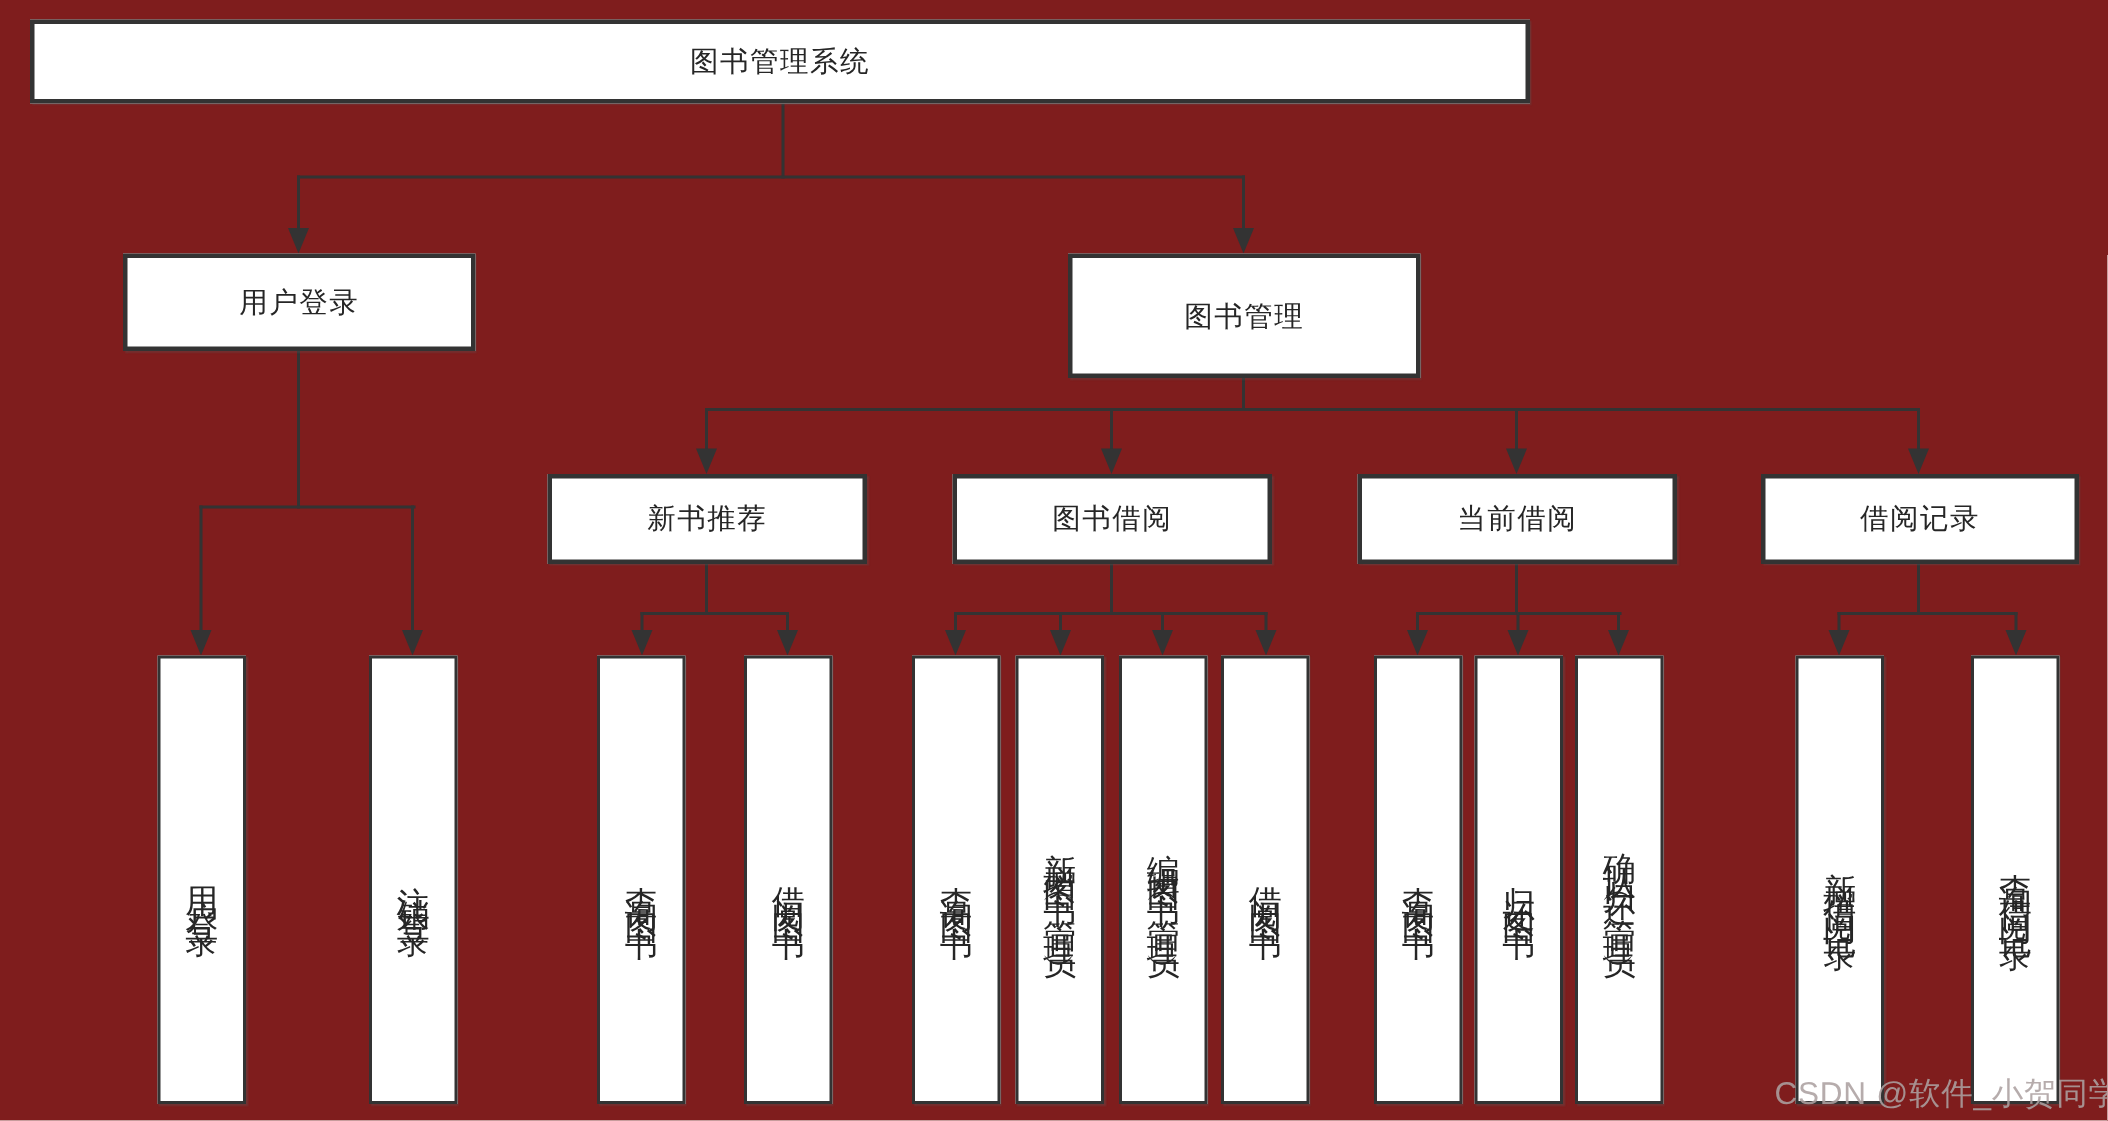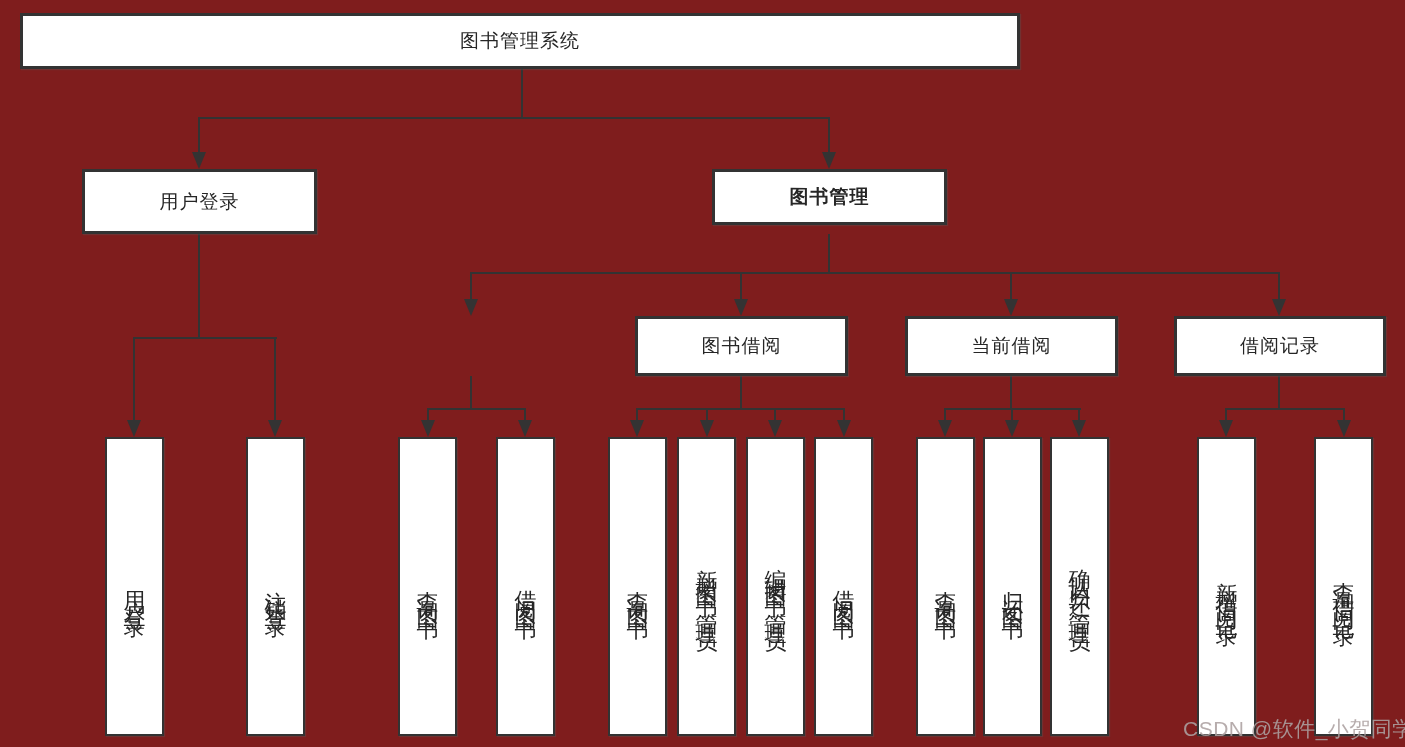--- a/index.html
+++ b/index.html
@@ -17,21 +17,21 @@
   .leaf{
     border-width:2px;font-size:22px;
   }
   .leaf .vtext{
     writing-mode:vertical-rl;letter-spacing:9px;line-height:1;
     display:block;margin:auto;padding-top:9px;
   }
   
   #n-root   {left:20px;  top:13px;  width:1000px;height:56px;}
   #n-login  {left:82px;  top:169px; width:235px; height:65px;}
-  #n-mgmt   {left:712px; top:169px; width:235px; height:56px;font-weight:bold;}
+  #n-mgmt   {left:712px; top:169px; width:235px; height:83px;}
   #n-newbook{left:365px; top:316px; width:213px; height:60px;}
   #n-borrow {left:635px; top:316px; width:213px; height:60px;}
   #n-current{left:905px; top:316px; width:213px; height:60px;}
   #n-records{left:1174px;top:316px; width:212px; height:60px;}
   .leaf{top:437px;width:59px;height:299px;}
   #l-login1 {left:105px;}
   #l-login2 {left:246px;}
   #l-nb1    {left:398px;}
   #l-nb2    {left:496px;}
   #l-bb1    {left:608px;}
@@ -126,20 +126,23 @@
     <span>图书管理系统</span>
   </div>
 
   <div class="node" id="n-login">
     <span>用户登录</span>
   </div>
   <div class="node" id="n-mgmt">
     <span>图书管理</span>
   </div>
 
+  <div class="node" id="n-newbook">
+    <span>新书推荐</span>
+  </div>
   <div class="node" id="n-current">
     <span>当前借阅</span>
   </div>
   <div class="node" id="n-borrow">
     <span>图书借阅</span>
   </div>
   <div class="node" id="n-records">
     <span>借阅记录</span>
   </div>
 

